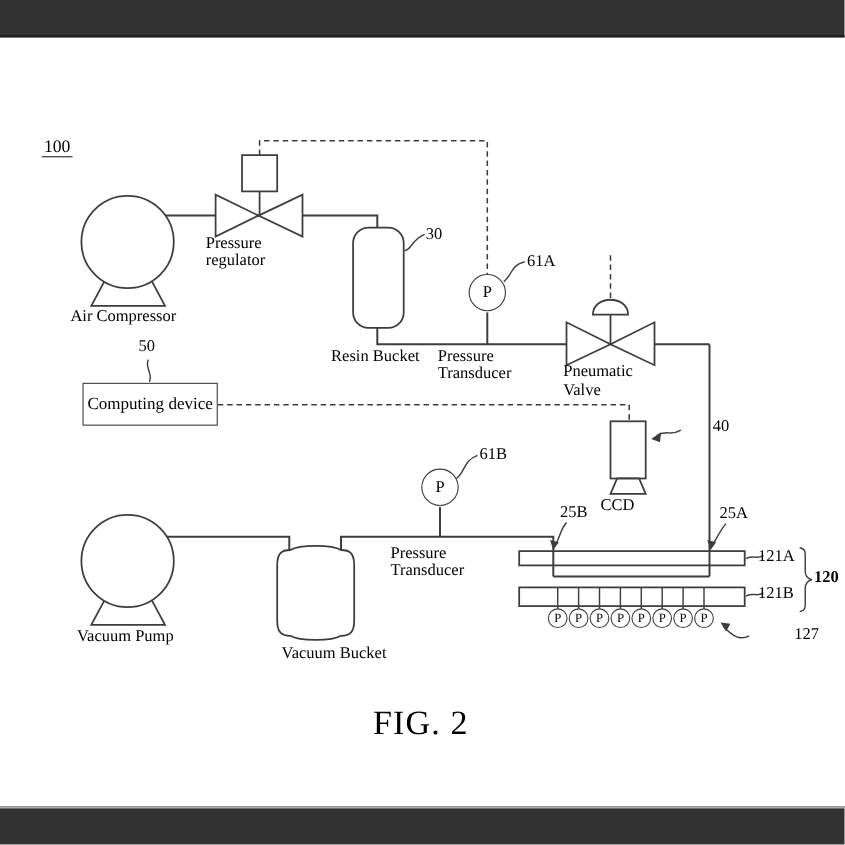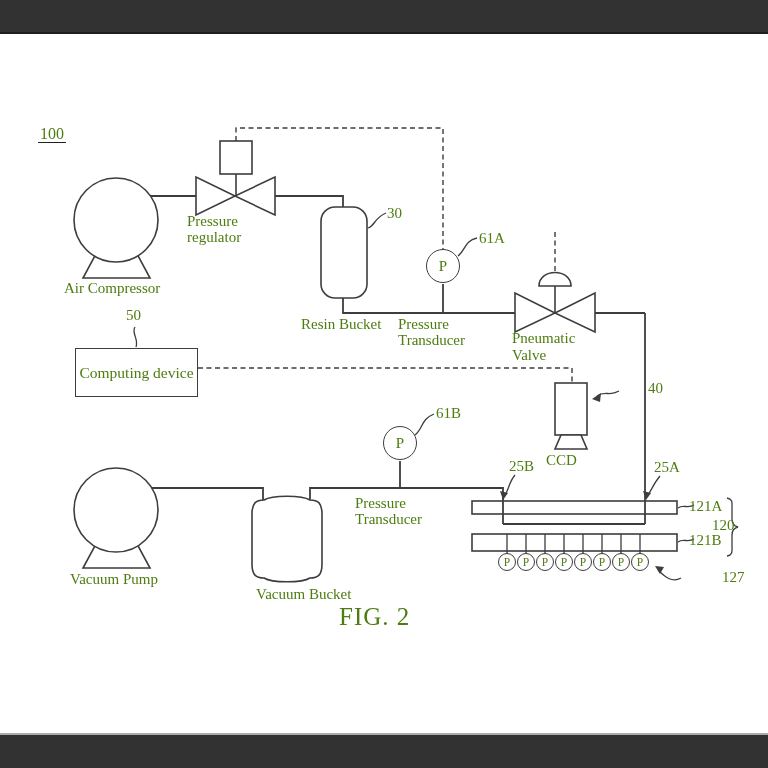--- a/index.html
+++ b/index.html
@@ -1,34 +1,34 @@
 <!DOCTYPE html>
 <html><head>
 <meta charset="utf-8">
 <style>
   html,body{margin:0;padding:0;background:#fff;}
   #stage{position:relative;width:768px;height:768px;background:#fff;overflow:hidden;
-         font-family:"Liberation Serif",serif;color:#4d7c0f;}
+         font-family:"Liberation Serif",serif;color:#000000;}
   .bar{position:absolute;left:0;width:768px;background:#323232;}
   #topbar{top:0;height:32px;border-bottom:2px solid #1f1f1f;}
   #botbar{top:733px;height:33px;border-top:2px solid #ababab;}
   svg{position:absolute;left:0;top:0;}
   .lbl{position:absolute;font-size:15px;line-height:16px;white-space:nowrap;}
   .ctr{text-align:left;}
   .ref{position:absolute;font-size:15px;line-height:15px;white-space:nowrap;}
   .gauge{position:absolute;width:34px;height:34px;border:1.6px solid #3d3d3d;border-radius:50%;
          background:#fff;display:flex;align-items:center;justify-content:center;
          font-size:15px;box-sizing:border-box;}
   .sensor{position:absolute;top:553px;width:18px;height:18px;border:1.4px solid #3d3d3d;
           border-radius:50%;background:#fff;display:flex;align-items:center;justify-content:center;
           font-size:11.5px;box-sizing:border-box;}
   .box{position:absolute;border:1.6px solid #3d3d3d;background:#fff;box-sizing:border-box;
        display:flex;align-items:center;justify-content:center;font-size:15.5px;}
   #ref100{border-bottom:1.4px solid #222;padding:0 2px 1px 2px;}
-  #figcap{font-size:25px;letter-spacing:1px;}
+  #figcap{font-size:31px;letter-spacing:1px;margin-top:40px;}
 </style>
 </head>
 <body>
 
 <div id="stage">
 
   <div id="topbar" class="bar"></div>
   <div id="botbar" class="bar"></div>
 
   <svg width="768" height="768" viewBox="0 0 768 768">
@@ -123,38 +123,38 @@
   <div id="ref100" class="ref" style="left:38px;top:126px;font-size:16px;">100</div>
   <div class="ref" style="left:387px;top:206px;">30</div>
   <div class="ref" style="left:479px;top:231px;">61A</div>
   <div class="ref" style="left:620px;top:381px;margin-left:28px;">40</div>
   <div class="ref" style="left:126px;top:308px;">50</div>
   <div class="ref" style="left:436px;top:406px;">61B</div>
   <div class="ref" style="left:509px;top:459px;">25B</div>
   <div class="ref" style="left:654px;top:460px;">25A</div>
   <div class="ref" style="left:689px;top:499px;">121A</div>
   <div class="ref" style="left:689px;top:533px;">121B</div>
-  <div class="ref" style="left:712px;top:518px;">120</div>
+  <div class="ref" style="left:740px;top:518px;font-weight:bold;">120</div>
   <div class="ref" style="left:682px;top:570px;margin-left:40px;">127</div>
 
   <div class="lbl ctr" style="left:64px;top:280px;width:106px;">Air Compressor</div>
   <div class="lbl ctr" style="left:187px;top:213px;width:100px;">Pressure</div>
   <div class="lbl ctr" style="left:187px;top:229px;width:100px;">regulator</div>
   <div class="lbl ctr" style="left:301px;top:316px;width:88px;">Resin Bucket</div>
   <div class="lbl ctr" style="left:398px;top:316px;width:90px;">Pressure</div>
   <div class="lbl ctr" style="left:398px;top:332px;width:90px;">Transducer</div>
   <div class="lbl ctr" style="left:512px;top:330px;width:90px;">Pneumatic</div>
   <div class="lbl ctr" style="left:512px;top:347px;width:90px;">Valve</div>
   <div class="lbl ctr" style="left:546px;top:452px;width:50px;">CCD</div>
   <div class="lbl ctr" style="left:70px;top:571px;width:94px;">Vacuum Pump</div>
   <div class="lbl ctr" style="left:240px;top:586px;width:96px;margin-left:16px;">Vacuum Bucket</div>
   <div class="lbl ctr" style="left:355px;top:495px;width:90px;">Pressure</div>
   <div class="lbl ctr" style="left:355px;top:511px;width:90px;">Transducer</div>
 
-  <div class="box" style="left:75px;top:348px;width:123px;height:49px;">
+  <div class="box" style="left:75px;top:348px;width:123px;height:39px;">
     <span>Computing device</span>
   </div>
 
   <div class="gauge" style="left:426px;top:249px;">
     <span>P</span>
   </div>
   <div class="gauge" style="left:383px;top:426px;">
     <span>P</span>
   </div>
 

